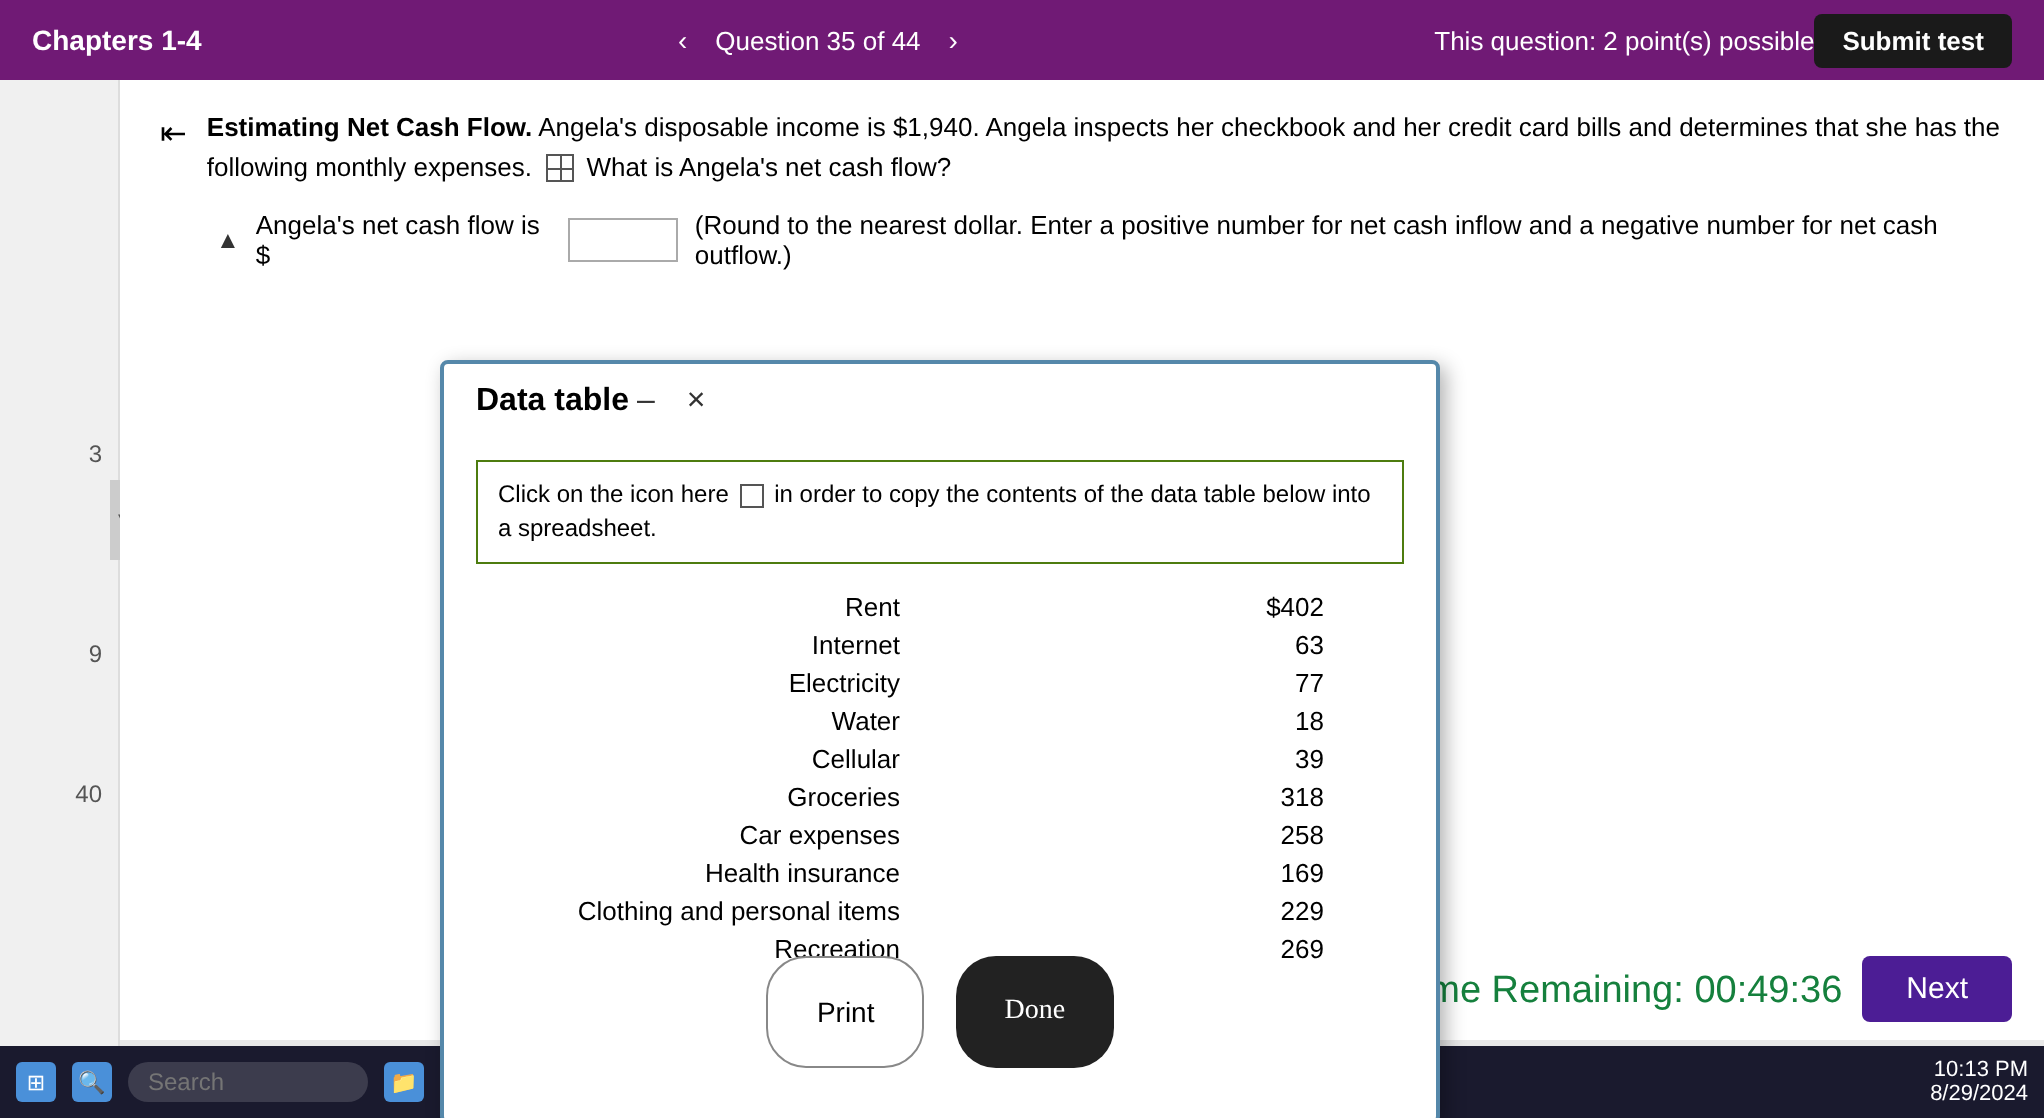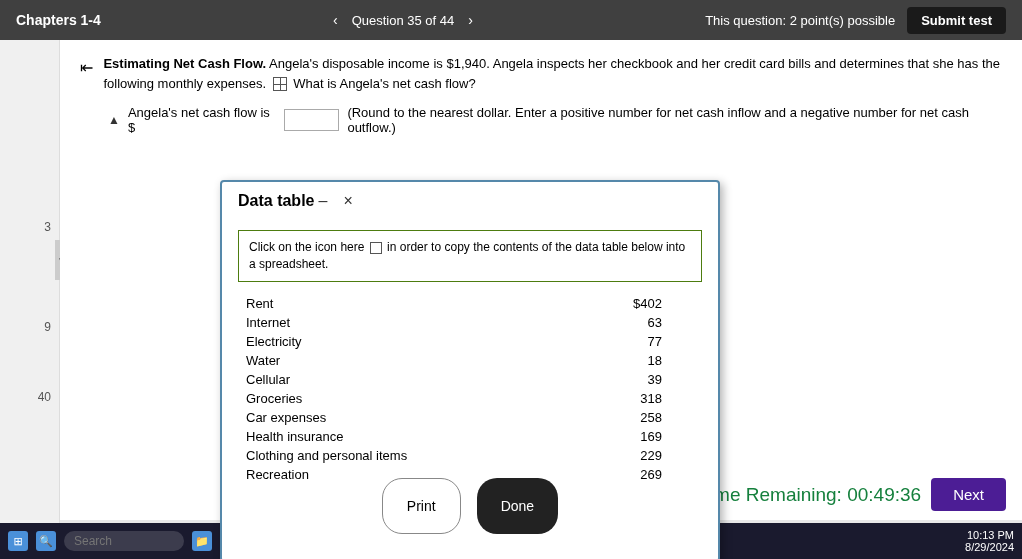--- a/index.html
+++ b/index.html
@@ -7,21 +7,21 @@
       font-family: Arial, sans-serif;
       background: #e8e8e8;
       width: 1022px;
       height: 559px;
       overflow: hidden;
       position: relative;
     }
 
     
     .top-bar {
-      background: #404040;
+      background: #701a75;
       height: 40px;
       display: flex;
       align-items: center;
       justify-content: space-between;
       padding: 0 16px;
       color: white;
       font-size: 13px;
     }
     .top-bar-left {
       font-weight: bold;
@@ -33,21 +33,20 @@
       gap: 8px;
     }
     .top-bar-center .nav-arrow {
       cursor: pointer;
       font-size: 14px;
       padding: 2px 6px;
     }
     .top-bar-right {
       display: flex;
       align-items: center;
-      gap: 12px;
     }
     .submit-test-btn {
       background: #1a1a1a;
       color: white;
       border: none;
       padding: 6px 14px;
       font-size: 13px;
       border-radius: 4px;
       cursor: pointer;
       font-weight: bold;
@@ -184,20 +183,21 @@
     }
 
     .data-table {
       width: 100%;
       border-collapse: collapse;
       font-size: 13px;
     }
     .data-table td {
       padding: 2px 8px;
       vertical-align: top;
+      text-align: right;
     }
     .data-table td:first-child {
       width: 220px;
     }
     .data-table td:last-child {
       text-align: right;
       padding-right: 40px;
     }
 
     
@@ -220,20 +220,21 @@
       cursor: pointer;
     }
     .done-btn {
       background: #222;
       color: white;
       border: none;
       border-radius: 20px;
       padding: 20px 24px;
       font-size: 14px;
       cursor: pointer;
+      font-family: Liberation Serif, serif;
     }
 
     
     .sidebar-left {
       position: absolute;
       left: 0;
       top: 40px;
       width: 60px;
       height: 519px;
       background: #f0f0f0;

